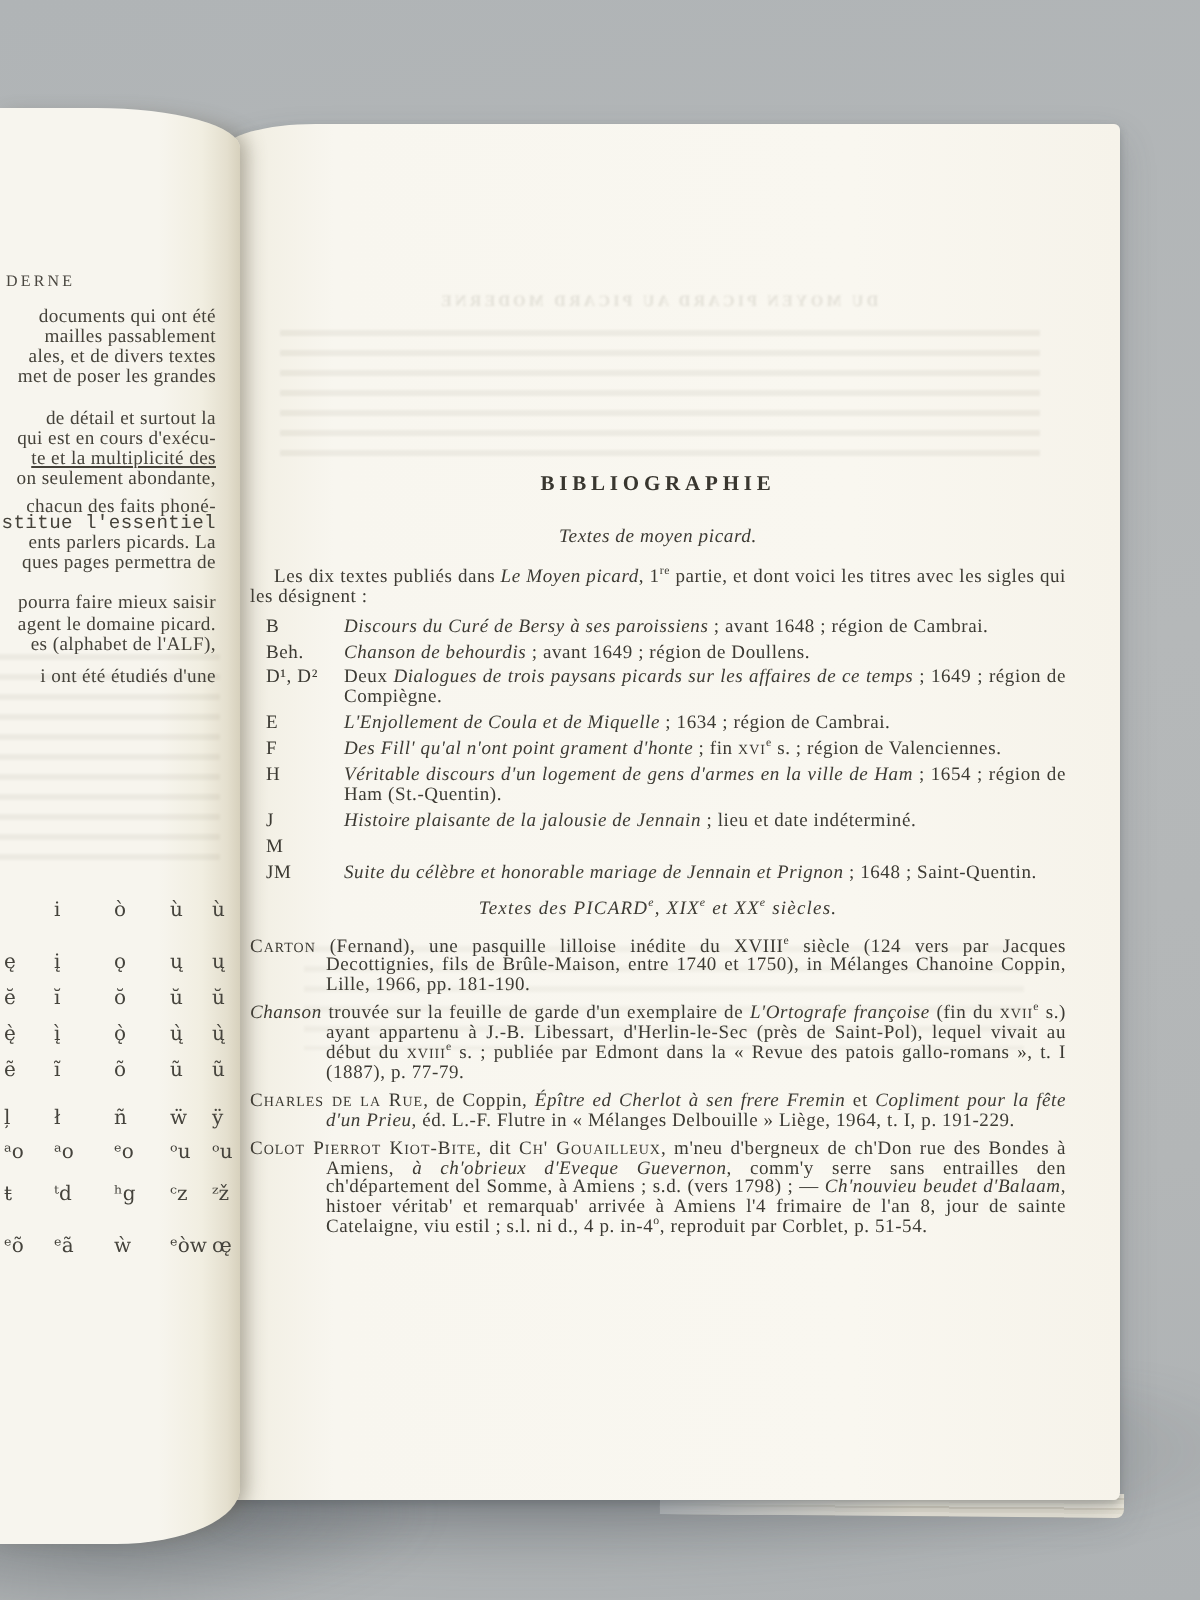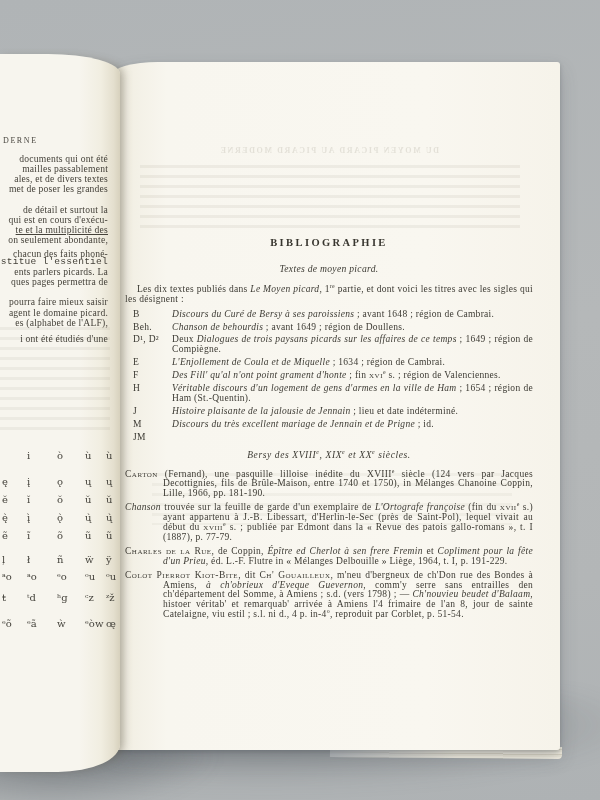--- a/index.html
+++ b/index.html
@@ -146,28 +146,28 @@
           <div class="sig-row">
             <span class="sig-label">H</span>
             <div class="sig-text"><span class="seg-i">Véritable discours d'un logement de gens d'armes en la ville de Ham</span><span class="seg-n"> ; 1654 ; région de Ham (St.-Quentin).</span></div>
           </div>
           <div class="sig-row">
             <span class="sig-label">J</span>
             <div class="sig-text"><span class="seg-i">Histoire plaisante de la jalousie de Jennain</span><span class="seg-n"> ; lieu et date indéterminé.</span></div>
           </div>
           <div class="sig-row">
             <span class="sig-label">M</span>
-            <div class="sig-text"><span class="seg-i">Discours du très excellent mariage de Jennain et de Prigne</span><span class="seg-n"> ; id.</span></div>
           </div>
           <div class="sig-row">
             <span class="sig-label">JM</span>
+            <div class="sig-text"><span class="seg-i">Suite du célèbre et honorable mariage de Jennain et Prignon</span><span class="seg-n"> ; 1648 ; Saint-Quentin.</span></div>
           </div>
         </div>
 
-      <div class="period-heading"><span class="seg-n">Bersy des XVIII</span><span class="seg-sup">e</span><span class="seg-n">, XIX</span><span class="seg-sup">e</span><span class="seg-n"> et XX</span><span class="seg-sup">e</span><span class="seg-n"> siècles.</span></div>
+      <div class="period-heading"><span class="seg-n">Textes des PICARD</span><span class="seg-sup">e</span><span class="seg-n">, XIX</span><span class="seg-sup">e</span><span class="seg-n"> et XX</span><span class="seg-sup">e</span><span class="seg-n"> siècles.</span></div>
 
       <div class="entry-list">
           <p class="entry"><span class="seg-sc">Carton</span><span class="seg-n"> (Fernand), une pasquille lilloise inédite du XVIII</span><span class="seg-sup">e</span><span class="seg-n"> siècle (124 vers par Jacques Decottignies, fils de Brûle-Maison, entre 1740 et 1750), in Mélanges Chanoine Coppin, Lille, 1966, pp. 181-190.</span></p>
           <p class="entry"><span class="seg-i">Chanson</span><span class="seg-n"> trouvée sur la feuille de garde d'un exemplaire de </span><span class="seg-i">L'Ortografe françoise</span><span class="seg-n"> (fin du </span><span class="seg-sc">xvii</span><span class="seg-sup">e</span><span class="seg-n"> s.) ayant appartenu à J.-B. Libessart, d'Herlin-le-Sec (près de Saint-Pol), lequel vivait au début du </span><span class="seg-sc">xviii</span><span class="seg-sup">e</span><span class="seg-n"> s. ; publiée par Edmont dans la « Revue des patois gallo-romans », t. I (1887), p. 77-79.</span></p>
           <p class="entry"><span class="seg-sc">Charles de la Rue</span><span class="seg-n">, de Coppin, </span><span class="seg-i">Épître ed Cherlot à sen frere Fremin</span><span class="seg-n"> et </span><span class="seg-i">Copliment pour la fête d'un Prieu</span><span class="seg-n">, éd. L.-F. Flutre in « Mélanges Delbouille » Liège, 1964, t. I, p. 191-229.</span></p>
           <p class="entry"><span class="seg-sc">Colot Pierrot Kiot-Bite</span><span class="seg-n">, dit </span><span class="seg-sc">Ch' Gouailleux</span><span class="seg-n">, m'neu d'bergneux de ch'Don rue des Bondes à Amiens, </span><span class="seg-i">à ch'obrieux d'Eveque Guevernon</span><span class="seg-n">, comm'y serre sans entrailles den ch'département del Somme, à Amiens ; s.d. (vers 1798) ; — </span><span class="seg-i">Ch'nouvieu beudet d'Balaam</span><span class="seg-n">, histoer véritab' et remarquab' arrivée à Amiens l'4 frimaire de l'an 8, jour de sainte Catelaigne, viu estil ; s.l. ni d., 4 p. in-4</span><span class="seg-sup">o</span><span class="seg-n">, reproduit par Corblet, p. 51-54.</span></p>
         </div>
     </div>
   </div>
 

